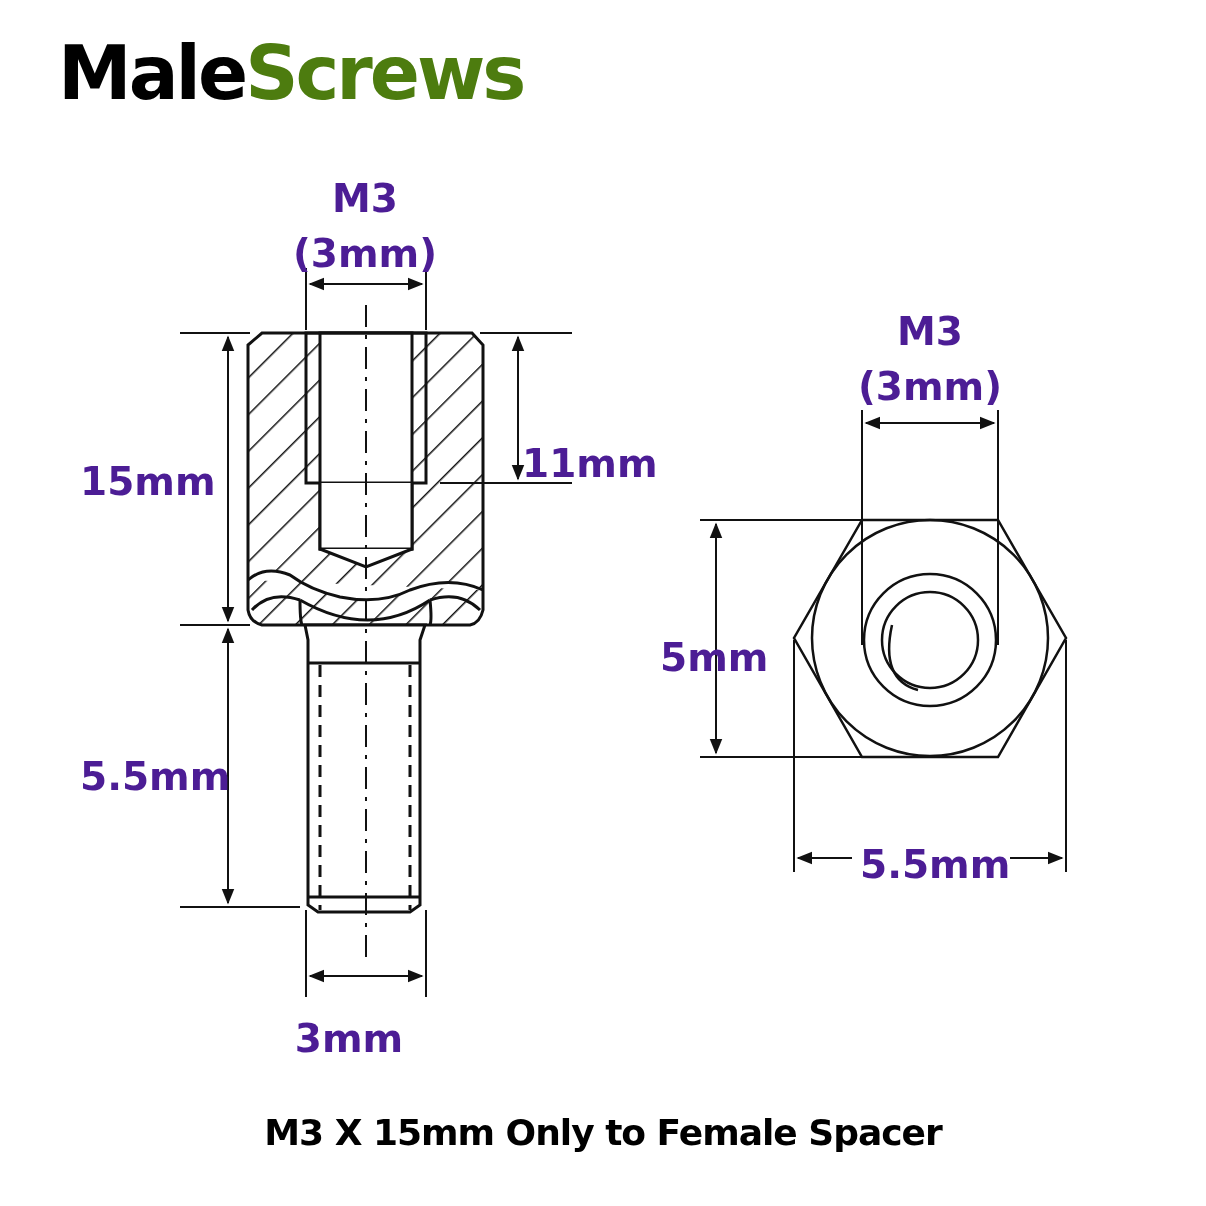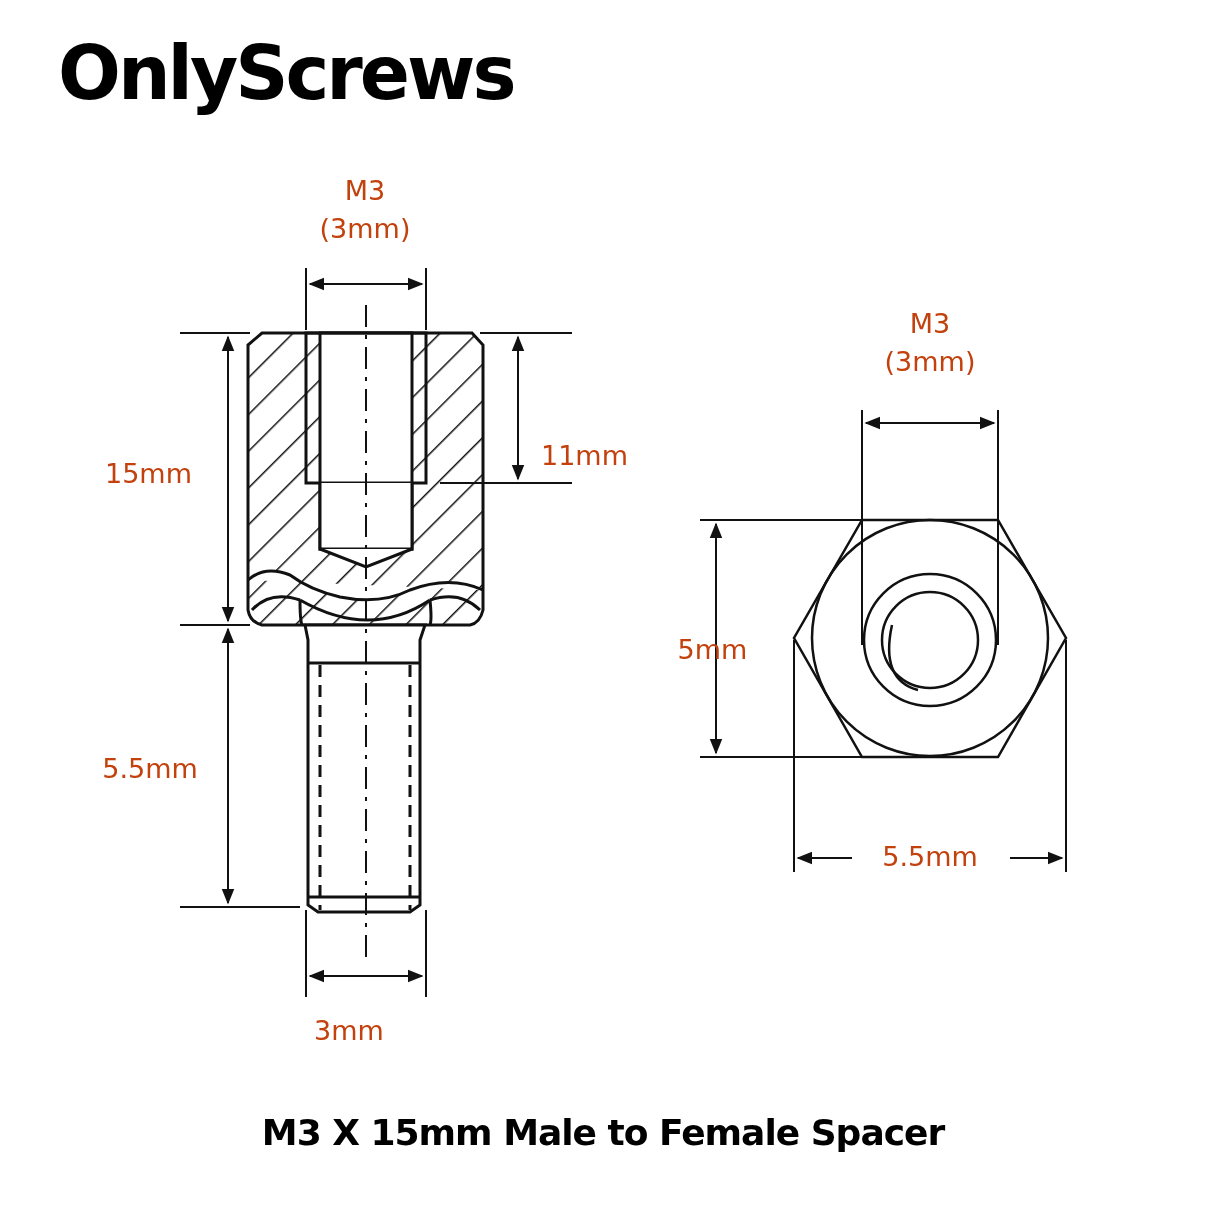--- a/index.html
+++ b/index.html
@@ -1,27 +1,27 @@
 <!DOCTYPE html>
 <html><head>
 <meta charset="utf-8">
 <style>
   html, body { margin: 0; padding: 0; background: #ffffff; }
   body { width: 1206px; height: 1206px; position: relative; overflow: hidden; font-family: "DejaVu Sans", sans-serif; }
   .logo { position: absolute; left: 58px; top: 36px; font-family: "DejaVu Sans", sans-serif; font-weight: 700; font-size: 74px; letter-spacing: -3px; line-height: 1; }
   .logo .only { color: #000000; }
-  .logo .screws { color: #000000; }
+  .logo .screws { color: #4d7c0f; }
   svg.drawing { position: absolute; left: 0; top: 0; }
-  .lbl { position: absolute; font-family: "DejaVu Sans", sans-serif; font-weight: 400; color: #c2410c; text-align: center; font-size: 27px; line-height: 1.4; }
+  .lbl { position: absolute; font-family: "DejaVu Sans", sans-serif; font-weight: 700; color: #4c1d95; text-align: center; font-size: 39px; line-height: 1.4; }
   .caption { position: absolute; left: 0; width: 1206px; top: 1112px; text-align: center; font-family: "DejaVu Sans", sans-serif; font-weight: 700; font-size: 36px; letter-spacing: -1px; color: #000; }
 </style>
 </head>
 <body>
 
-<div class="logo"><span class="only">Only</span><span class="screws">Screws</span></div>
+<div class="logo"><span class="only">Male</span><span class="screws">Screws</span></div>
 
 <svg class="drawing" width="1206" height="1206" viewBox="0 0 1206 1206" xmlns="http://www.w3.org/2000/svg">
   <defs>
     <pattern id="hatch" patternUnits="userSpaceOnUse" width="26" height="26" patternTransform="rotate(45)">
       <line x1="0" y1="0" x2="0" y2="26" stroke="#111" stroke-width="3"></line>
     </pattern>
     <marker id="arr" viewBox="0 0 10 10" refX="9" refY="5" markerWidth="8" markerHeight="8" orient="auto-start-reverse">
       <path d="M0,1 L10,5 L0,9 z" fill="#111"></path>
     </marker>
   </defs>
@@ -83,25 +83,25 @@
     <line x1="1066" y1="640" x2="1066" y2="872"></line>
     <line x1="798" y1="858" x2="852" y2="858" marker-start="url(#arr)"></line>
     <line x1="1010" y1="858" x2="1062" y2="858" marker-end="url(#arr)"></line>
   </g>
 </svg>
 
 <div class="lbl" style="left:290px; top:172px; width:150px;">
     <div>M3</div>
     <div>(3mm)</div>
   </div>
-<div class="lbl" style="left:86px; top:455px; width:125px;">15mm</div>
+<div class="lbl" style="left:80px; top:455px; width:125px;">15mm</div>
 <div class="lbl" style="left:522px; top:390px; width:125px;margin-top:47px;">11mm</div>
 <div class="lbl" style="left:80px; top:750px; width:140px;">5.5mm</div>
 <div class="lbl" style="left:289px; top:1012px; width:120px;">3mm</div>
 
 <div class="lbl" style="left:855px; top:305px; width:150px;">
     <div>M3</div>
     <div>(3mm)</div>
   </div>
 <div class="lbl" style="left:660px; top:618px; width:105px;margin-top:13px;">5mm</div>
 <div class="lbl" style="left:860px; top:838px; width:140px;">5.5mm</div>
 
-<div class="caption">M3 X 15mm Male to Female Spacer</div>
+<div class="caption">M3 X 15mm Only to Female Spacer</div>
 
 </body></html>

